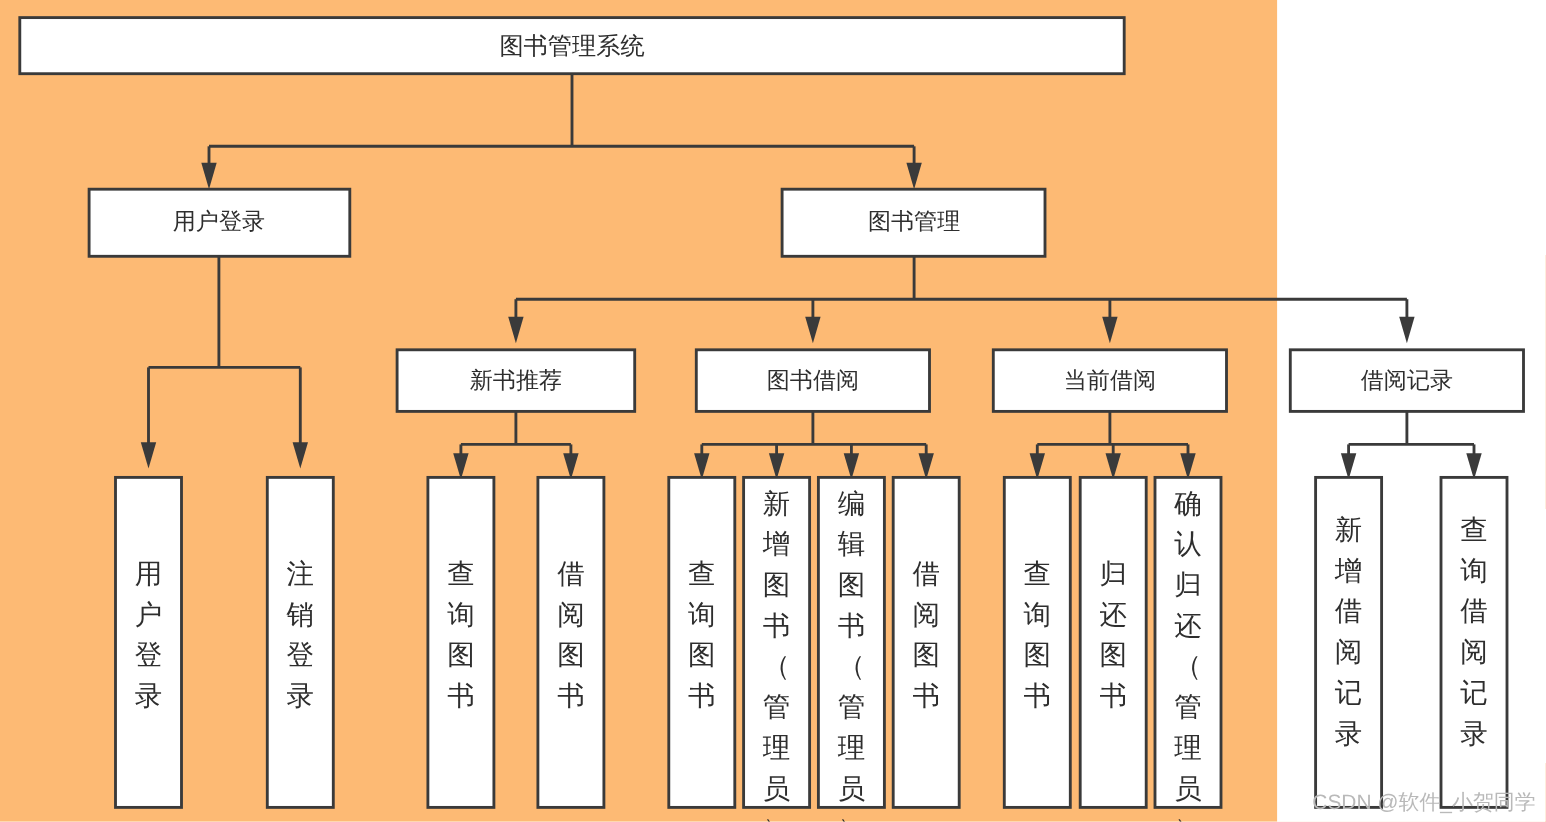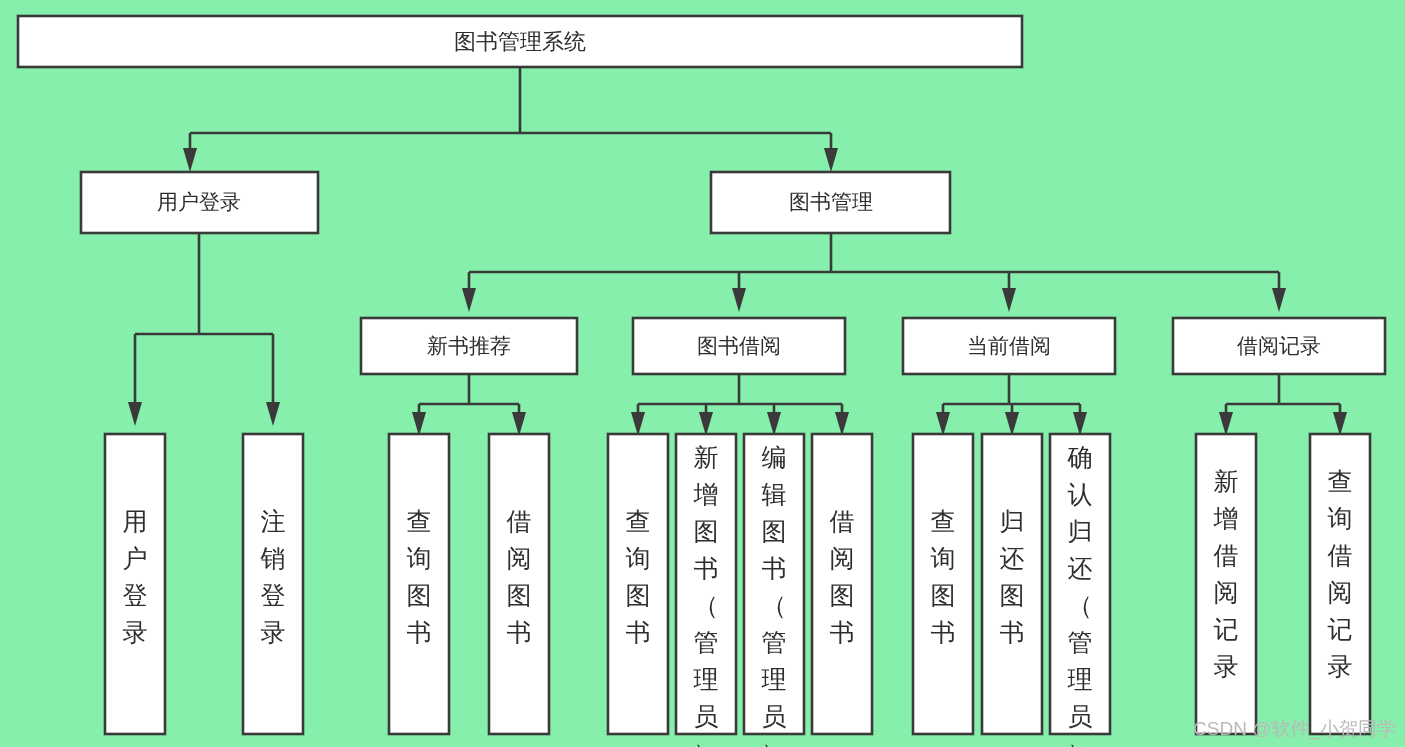--- a/index.html
+++ b/index.html
@@ -9,23 +9,23 @@
     background: #ffffff;
   }
   body {
     font-family: "Liberation Sans", "DejaVu Sans", sans-serif;
     width: 1405px;
     height: 747px;
     overflow: hidden;
   }
   #diagram-root {
     position: relative;
-    width: 1405px;
+    width: 1161px;
     height: 747px;
-    background: #86efac;
+    background: #fdba74;
   }
   svg.chart-surface {
     position: absolute;
     left: 0;
     top: 0;
     width: 1405px;
     height: 747px;
     display: block;
   }
   .node-box {

